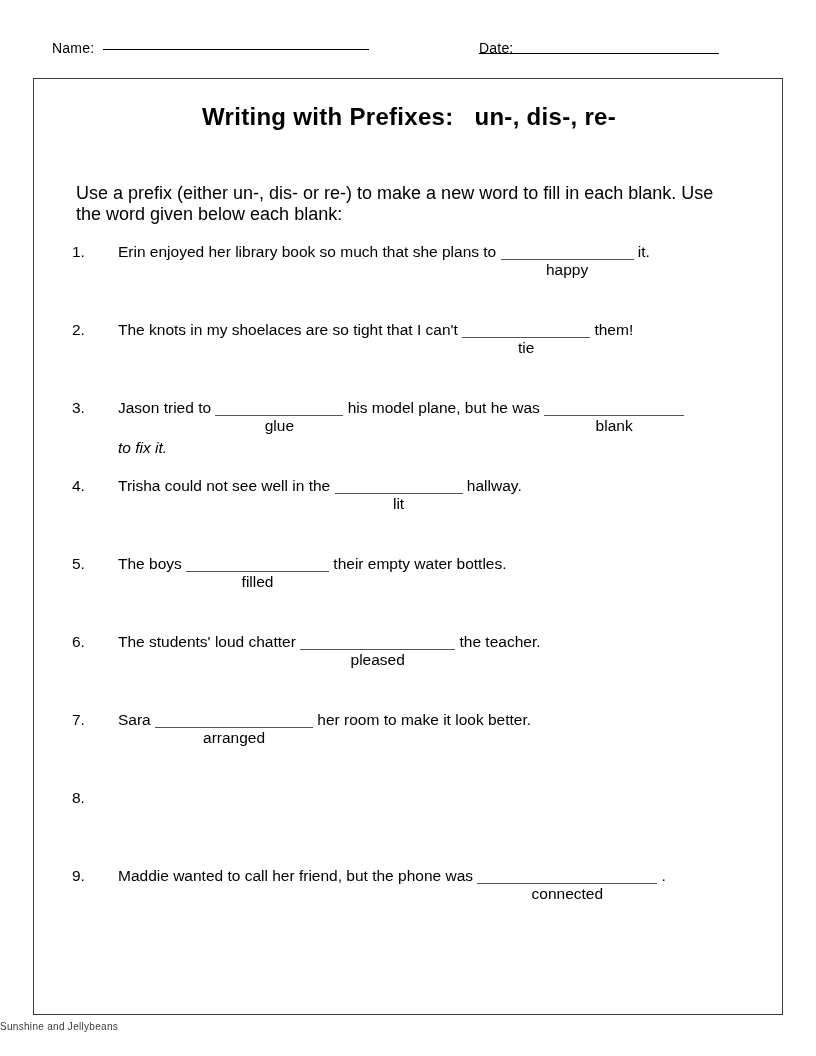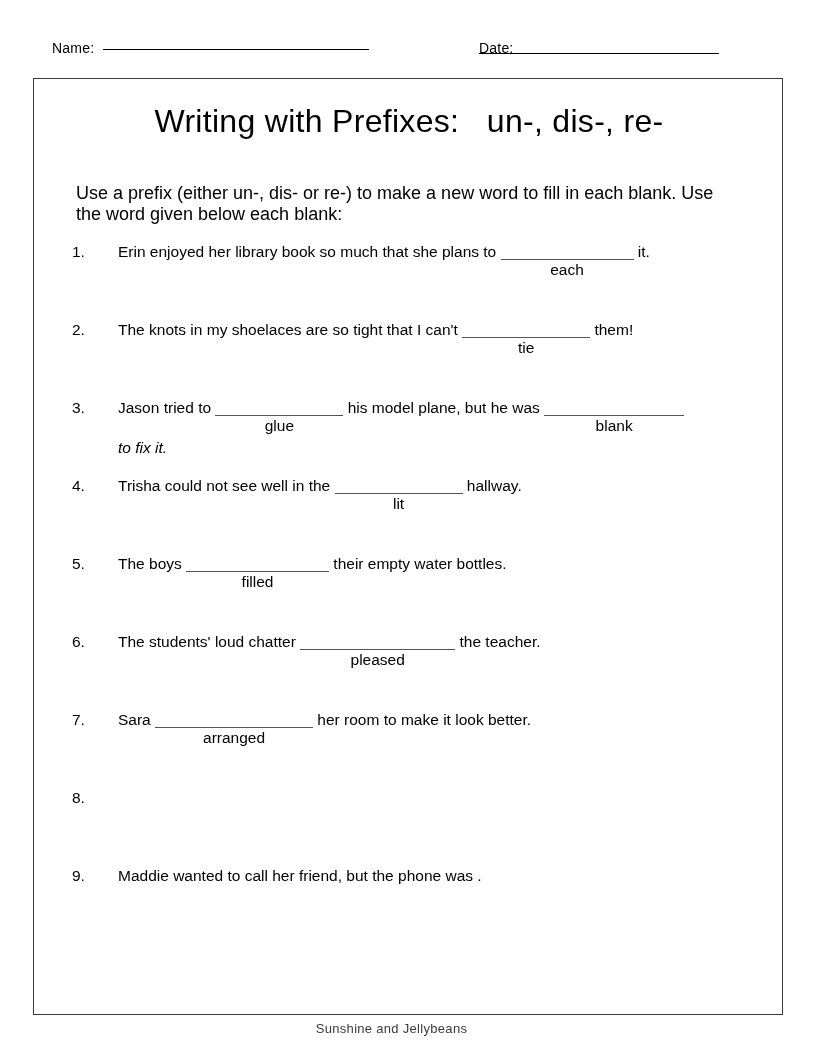--- a/index.html
+++ b/index.html
@@ -59,22 +59,22 @@
     box-sizing: border-box;
     background: #fff;
   }
 
   .title {
     position: absolute;
     left: 0;
     top: 24px;
     width: 750px;
     text-align: center;
-    font-size: 32px;
-    font-weight: 400;
+    font-size: 24px;
+    font-weight: 700;
     letter-spacing: .3px;
     white-space: pre;
   }
 
   .instructions {
     position: absolute;
     left: 42px;
     top: 104px;
     width: 655px;
     font-size: 18px;
@@ -153,22 +153,22 @@
     margin-top: 19px;
     font-style: italic;
   }
 
   
   .credit {
     position: absolute;
     left: 0;
     top: 1021px;
     width: 783px;
-    text-align: center;
-    font-size: 13px;
+    text-align: left;
+    font-size: 10px;
     color: #3b3b3b;
     letter-spacing: .3px;
   }
 </style>
 </head>
 <body>
 
 <div class="header-row">
 
   <div class="field field-name">
@@ -187,21 +187,21 @@
 
   <div class="title">Writing with Prefixes:   un-, dis-, re-</div>
 
   <div class="instructions">Use a prefix (either un-, dis- or re-) to make a new word to fill in each blank.  Use the word given below each blank:</div>
 
   <div class="questions">
 
     <div class="q">
       <span class="q-num">1.</span>
       <div class="q-body">
-        <span class="q-line"><span>Erin enjoyed her library book so much that she plans to </span><span class="blankwrap"><span class="blank w1"></span><span class="hint">each</span></span><span> it.</span></span>
+        <span class="q-line"><span>Erin enjoyed her library book so much that she plans to </span><span class="blankwrap"><span class="blank w1"></span><span class="hint">happy</span></span><span> it.</span></span>
       </div>
     </div>
 
     <div class="q">
       <span class="q-num">2.</span>
       <div class="q-body">
         <span class="q-line"><span>The knots in my shoelaces are so tight that I can't  </span><span class="blankwrap"><span class="blank w2"></span><span class="hint">tie</span></span><span> them!</span></span>
       </div>
     </div>
 
@@ -241,21 +241,21 @@
       </div>
     </div>
 
     <div class="q">
       <span class="q-num">8.</span>
     </div>
 
     <div class="q">
       <span class="q-num">9.</span>
       <div class="q-body">
-        <span class="q-line"><span>Maddie wanted to call her friend, but the phone was  </span><span> .</span></span>
+        <span class="q-line"><span>Maddie wanted to call her friend, but the phone was  </span><span class="blankwrap"><span class="blank w9"></span><span class="hint">connected</span></span><span> .</span></span>
       </div>
     </div>
 
 
   </div>
 </div>
 
 <div class="credit">Sunshine and Jellybeans</div>
 
 </body></html>

